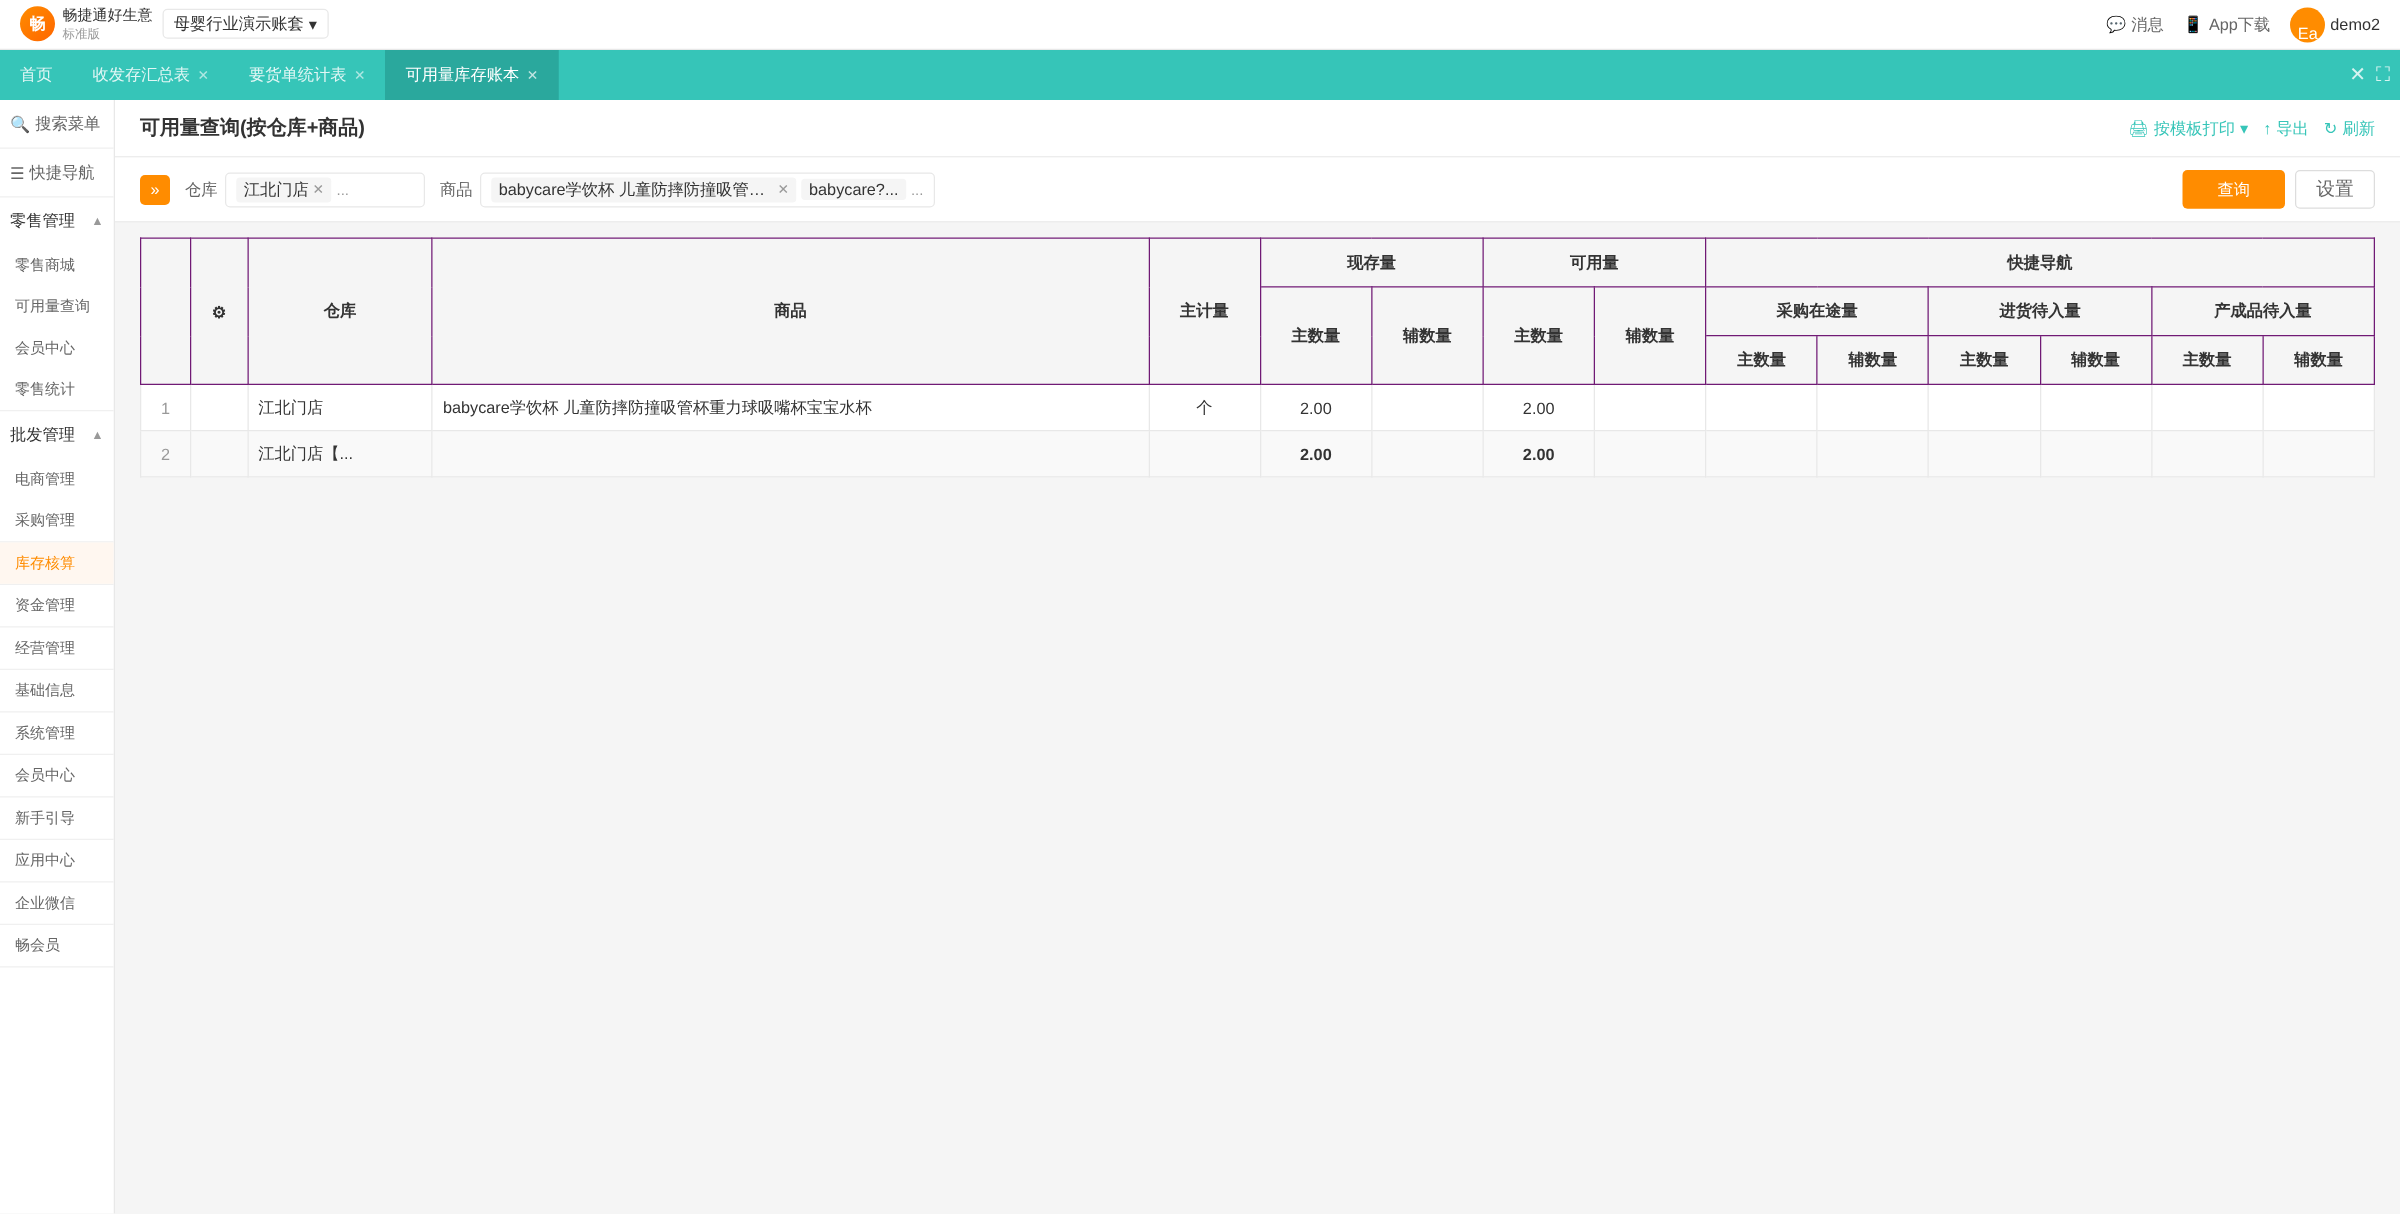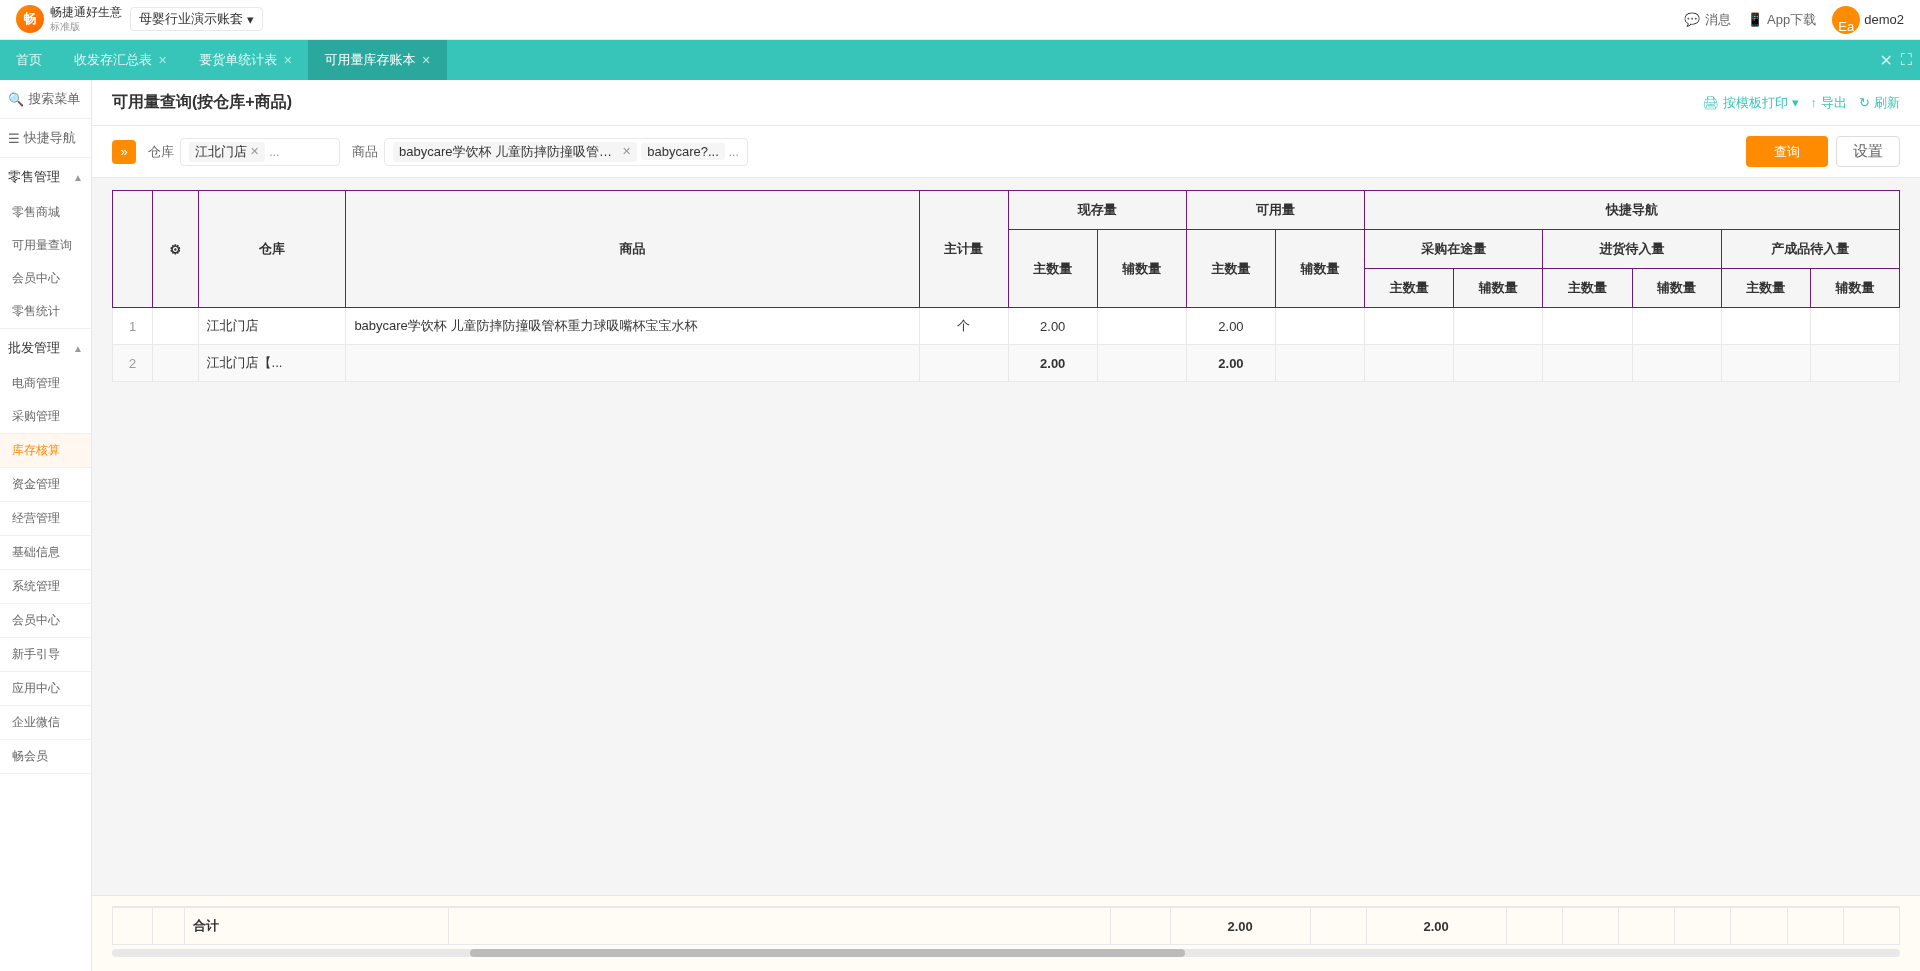--- a/index.html
+++ b/index.html
@@ -514,41 +514,15 @@
             <td></td>
             <td></td>
             <td></td>
             <td></td>
             <td></td>
           </tr>
         </tbody>
       </table>
     </div>
 
-    <div class="bottom-bar">
-      <table class="data-table" style="background:#fffbf5;">
-        <tbody>
-          <tr class="summary-row">
-            <td style="width:40px;"></td>
-            <td style="width:32px;"></td>
-            <td style="min-width:80px;" class="text-left">合计</td>
-            <td style="min-width:200px;"></td>
-            <td style="width:60px;"></td>
-            <td style="font-weight:700;">2.00</td>
-            <td></td>
-            <td style="font-weight:700;">2.00</td>
-            <td></td>
-            <td></td>
-            <td></td>
-            <td></td>
-            <td></td>
-            <td></td>
-            <td></td>
-          </tr>
-        </tbody>
-      </table>
-      <div class="table-scroll-bar">
-        <div class="table-scroll-thumb"></div>
-      </div>
-    </div>
 
   </div>
 </div>
 
 </body></html>

